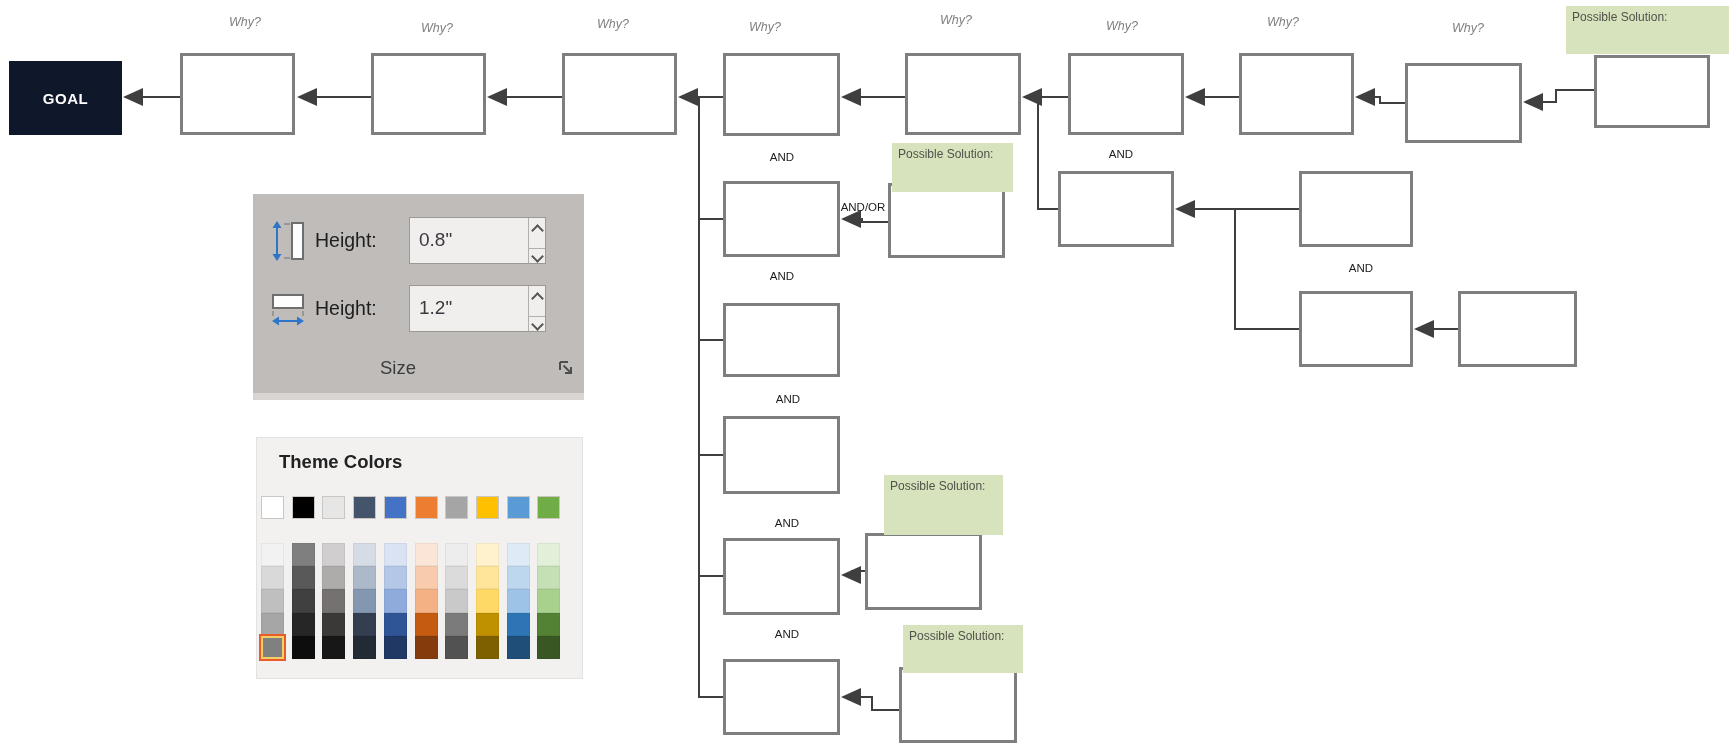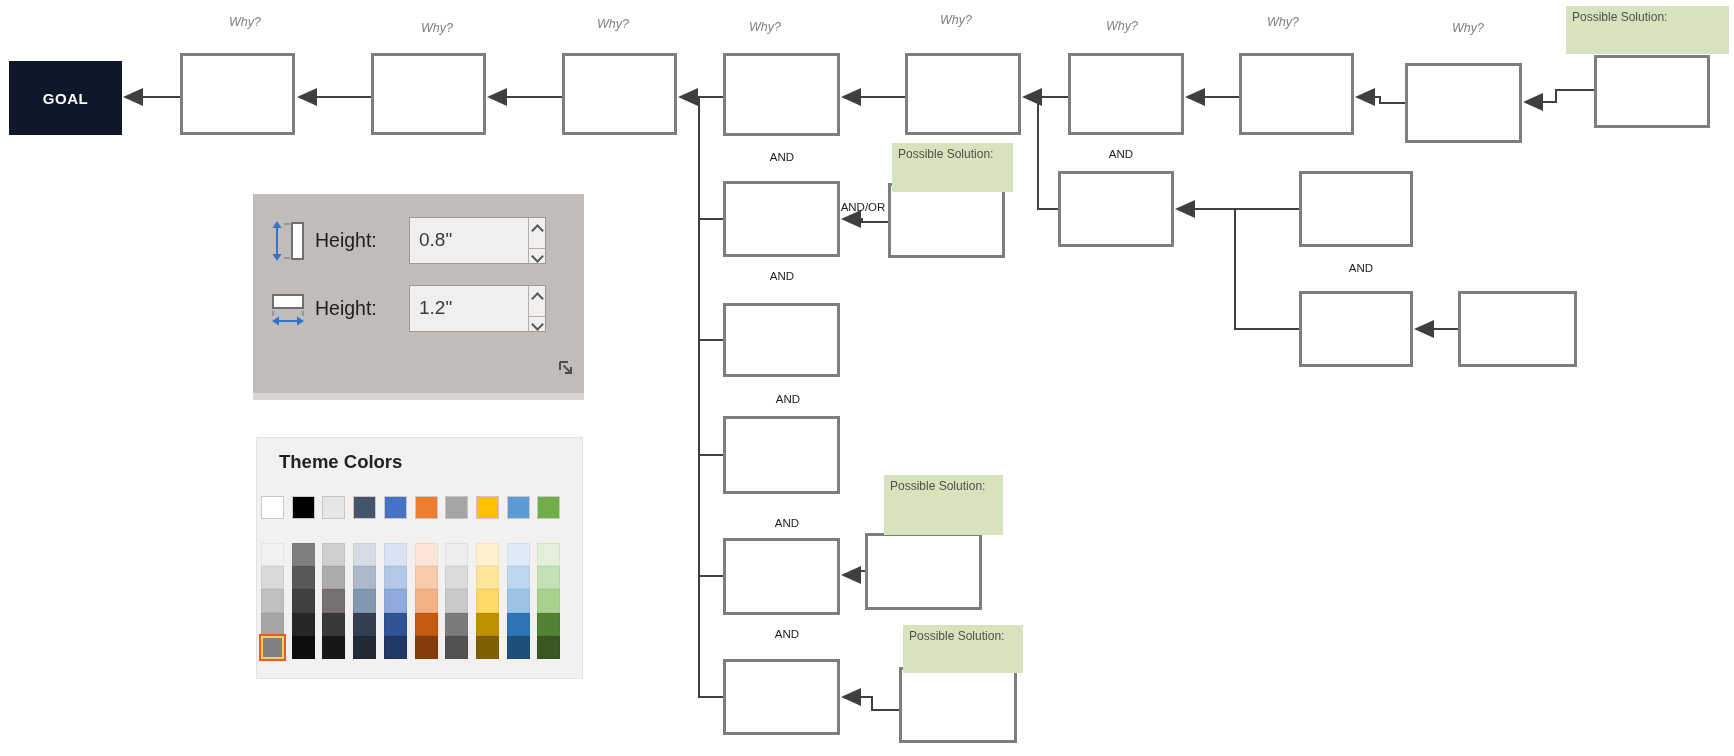--- a/index.html
+++ b/index.html
@@ -114,20 +114,21 @@
         <div class="sbtns">
           <div class="sbtn">
               <i class="chev up"></i>
             </div>
           <div class="sbtn">
               <i class="chev dn"></i>
             </div>
         </div>
       </div>
     </div>
+    <span class="sgroup">Size</span>
     <span class="launcher">
       <svg width="20" height="20" viewBox="0 0 20 20">
         <path d="M4,4 H12 M4,4 V12" stroke="#4D4D4D" stroke-width="2" fill="none"></path>
         <path d="M7.5,7.5 L15,15" stroke="#4D4D4D" stroke-width="2"></path>
         <path d="M15,9 V15 H9" stroke="#4D4D4D" stroke-width="2" fill="none"></path>
       </svg>
     </span>
     <div class="sstrip"></div>
   </div>
 

